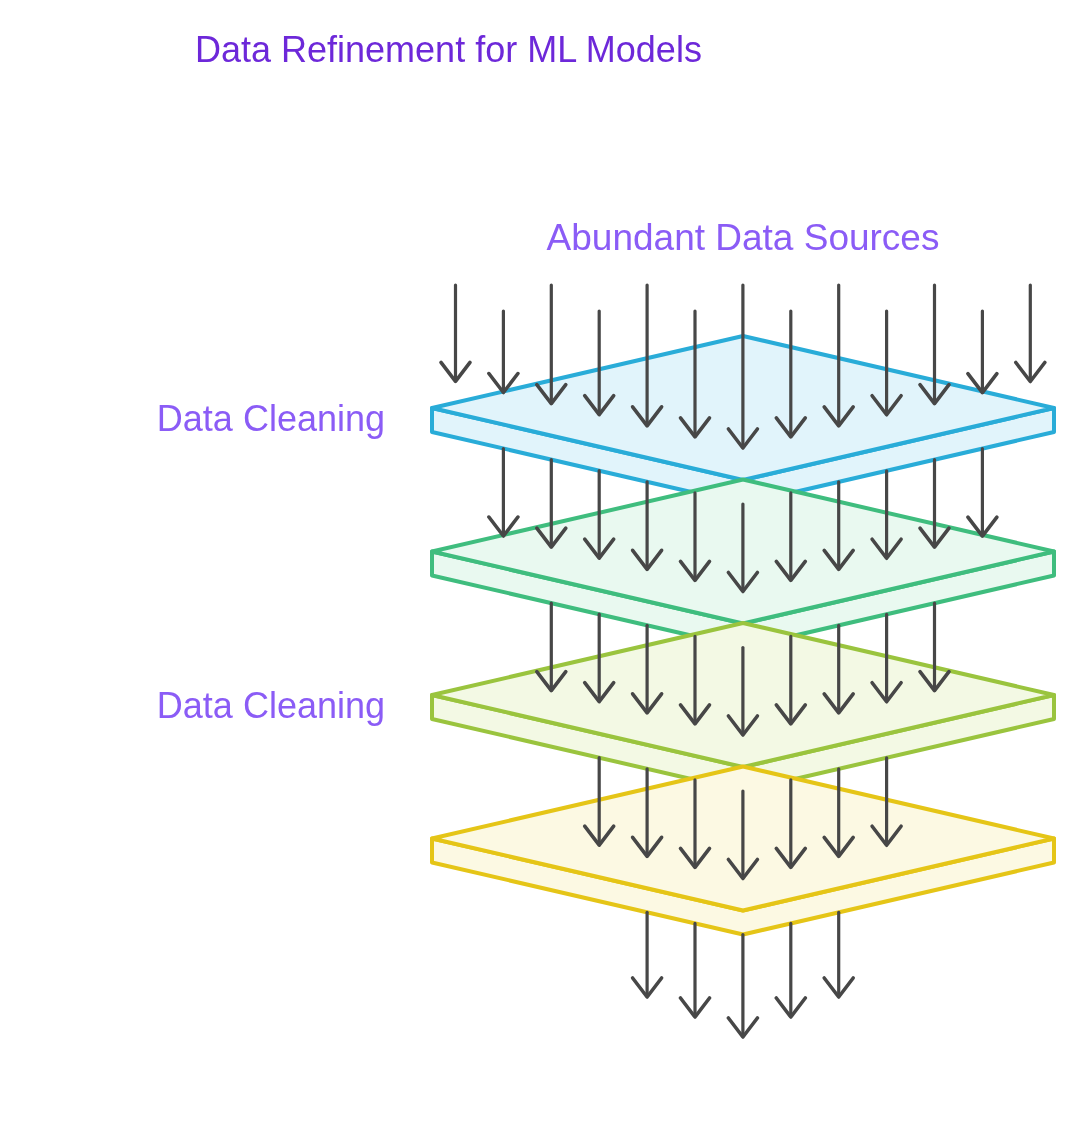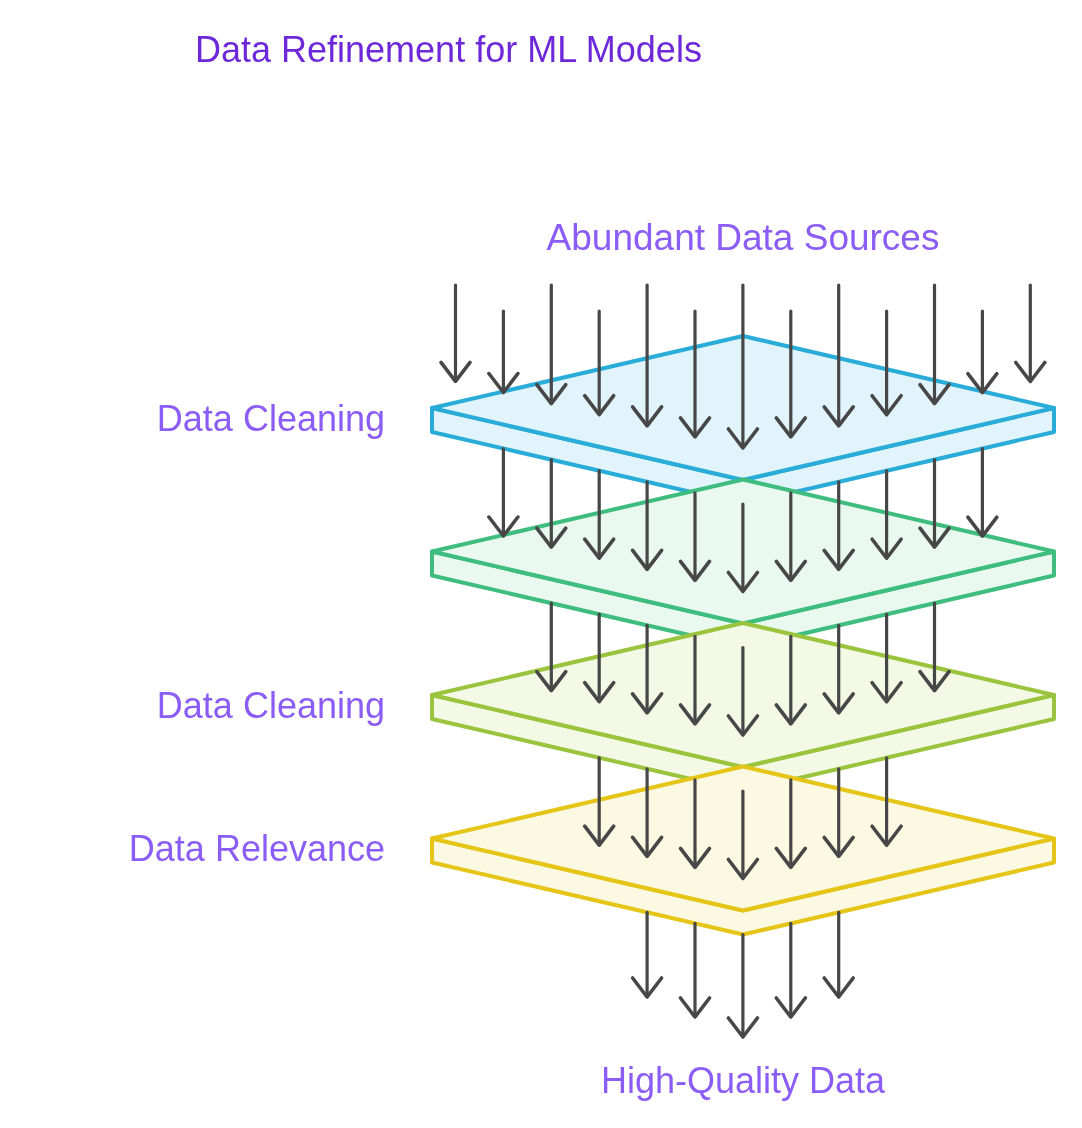--- a/index.html
+++ b/index.html
@@ -273,17 +273,15 @@
 
   <div class="txt title">Data Refinement for ML Models</div>
 
   <div class="txt centered input-label">Abundant Data Sources</div>
 
   <div class="txt layer-label label-sourcing">Data Cleaning</div>
 
 
   <div class="txt layer-label label-cleaning">Data Cleaning</div>
 
-  <div class="txt layer-label label-relevance">Data Relevance</div>
-
-  <div class="txt centered output-label">High-Quality Data</div>
+
 
 </div>
 
 </body></html>

